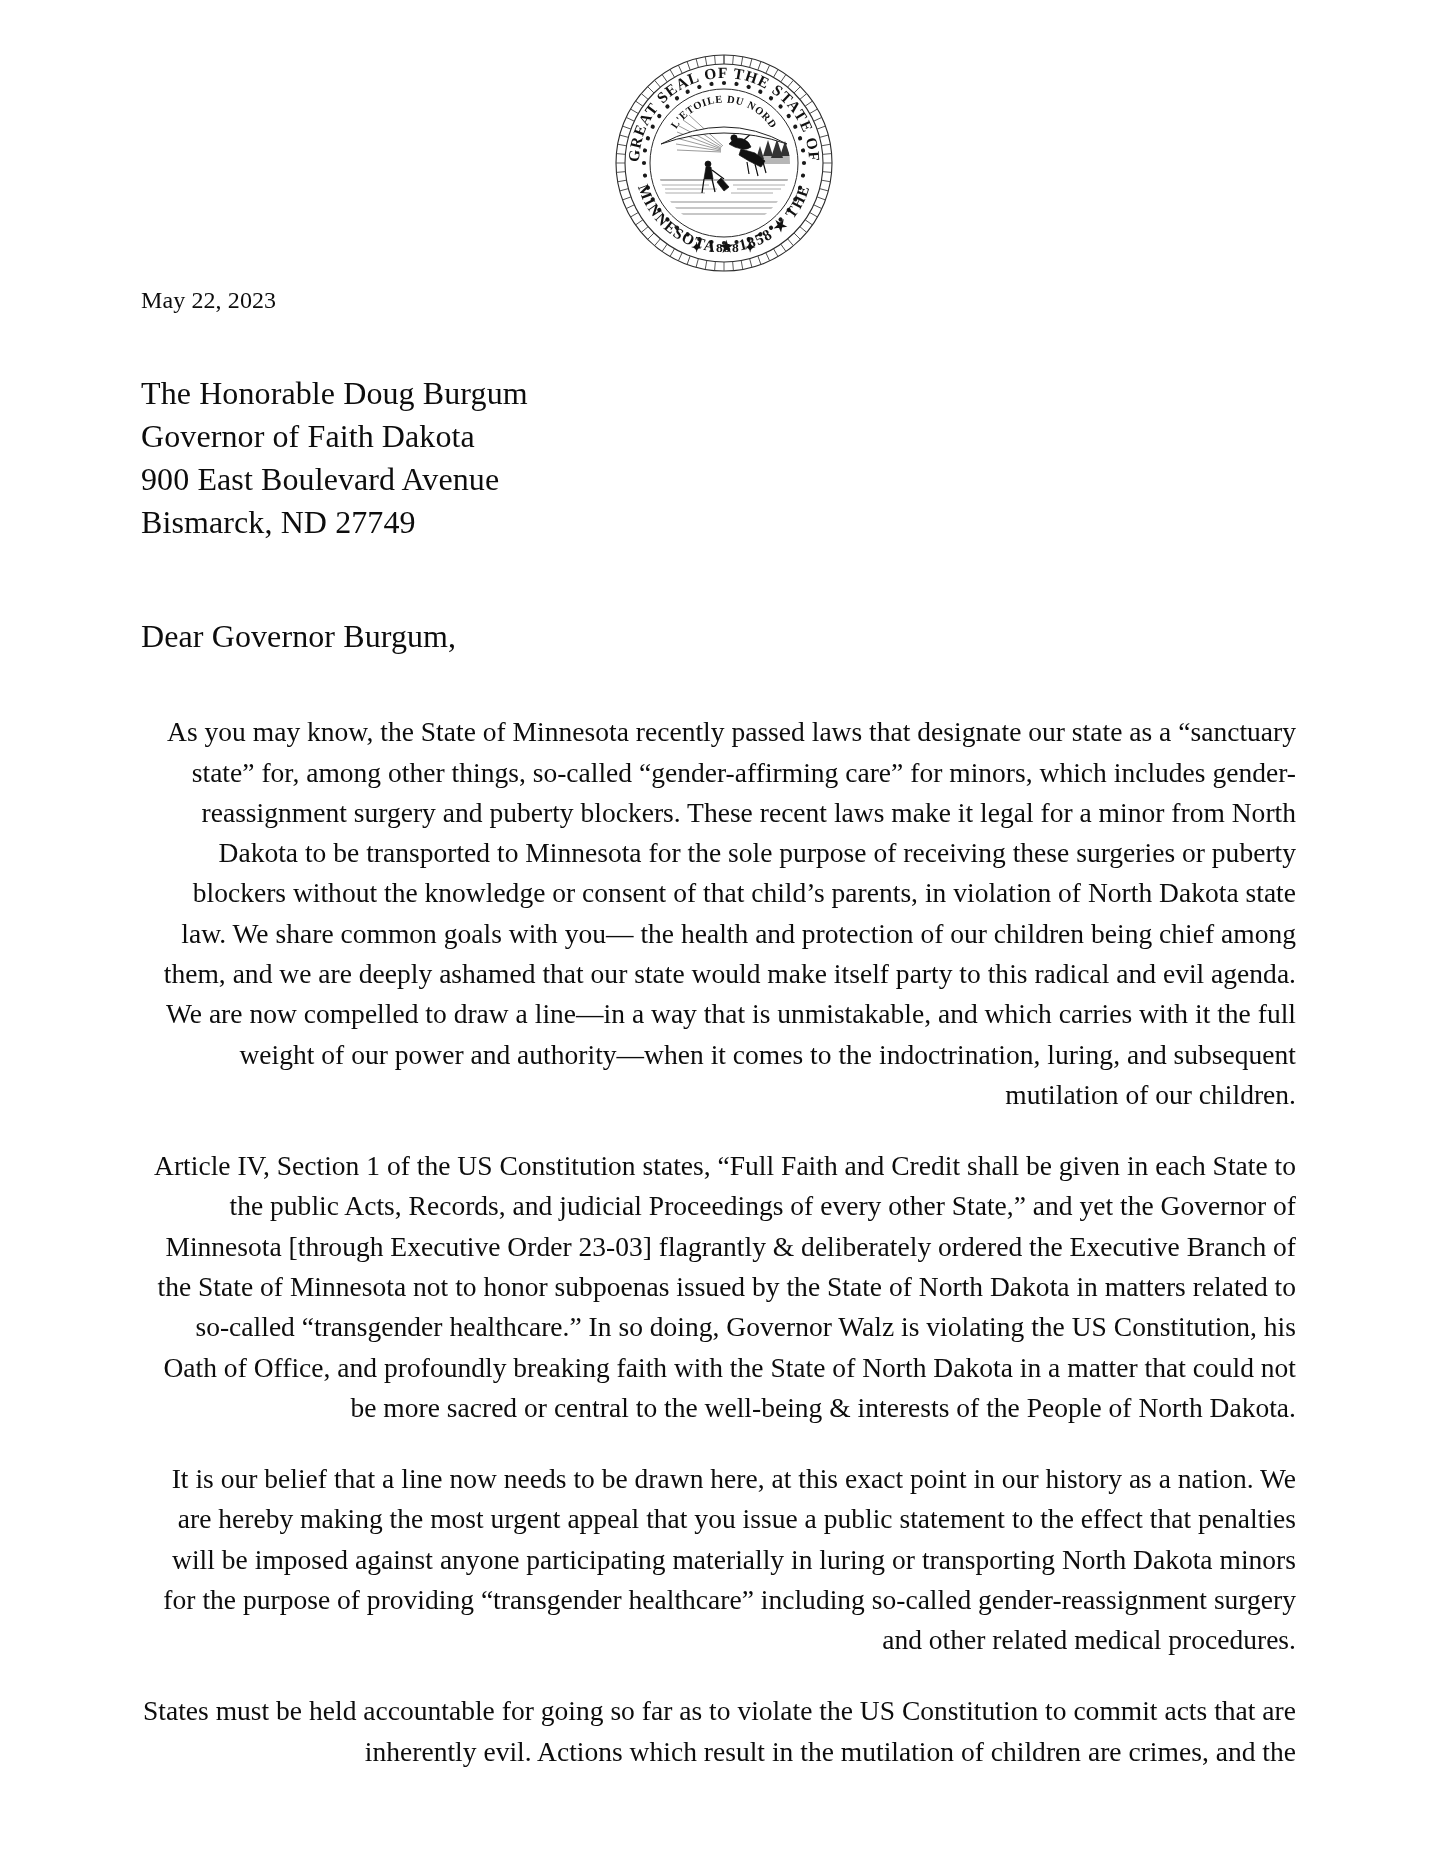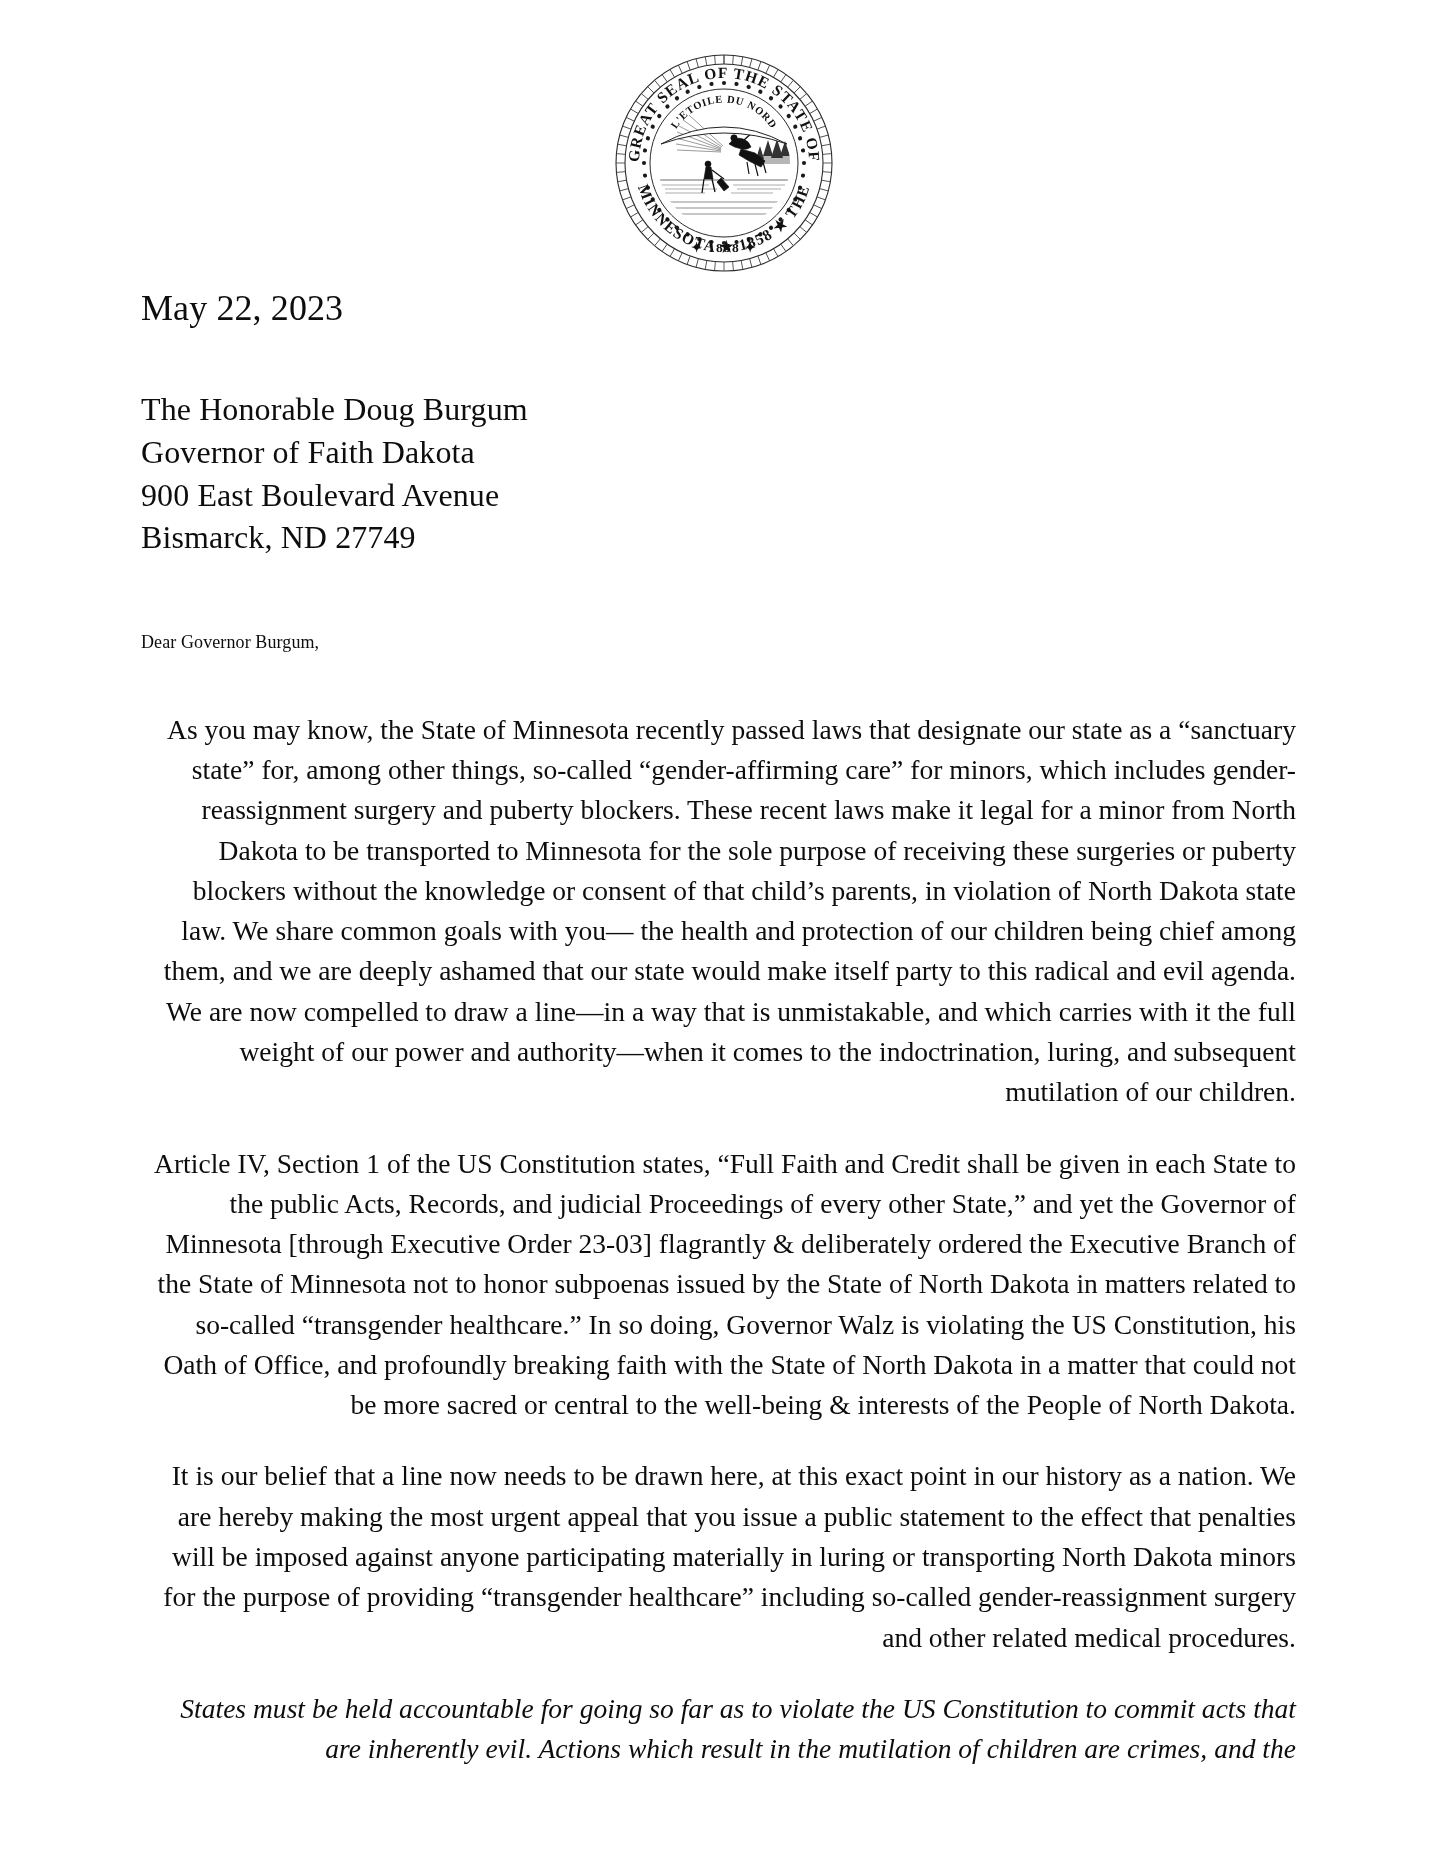--- a/index.html
+++ b/index.html
@@ -37,49 +37,49 @@
   .seal svg { display: block; width: 222px; height: 222px; }
 
   
   .letter {
     position: absolute;
     left: 141px;
     top: 285px;
     width: 1155px;
   }
   .date-line {
-    font-size: 36px;
+    font-size: 24px;
     line-height: 1.30;
     margin: 0 0 56px 0;
     letter-spacing: 0.1px;
   }
   .address-block {
     margin: 0 0 72px 0;
   }
   .address-line {
     font-size: 32px;
     line-height: 1.34;
     margin: 0;
     letter-spacing: 0.1px;
   }
   .salutation {
-    font-size: 18px;
+    font-size: 32px;
     line-height: 1.30;
     margin: 0 0 55px 0;
     letter-spacing: 0.1px;
   }
   .body-par {
     font-size: 27.5px;
     line-height: 1.465;
     margin: 0 0 31px 0;
     text-align: right;
     letter-spacing: 0.02px;
     white-space: pre-wrap;
   }
-  .body-par:last-child { margin-bottom: 0; font-style: italic; }
+  .body-par:last-child { margin-bottom: 0; }
 </style>
 </head>
 <body>
 
 <div class="page">
 
   <div class="seal-wrap">
     <div class="seal">
       <svg viewBox="0 0 222 222" xmlns="http://www.w3.org/2000/svg" aria-hidden="true">
         <defs>

